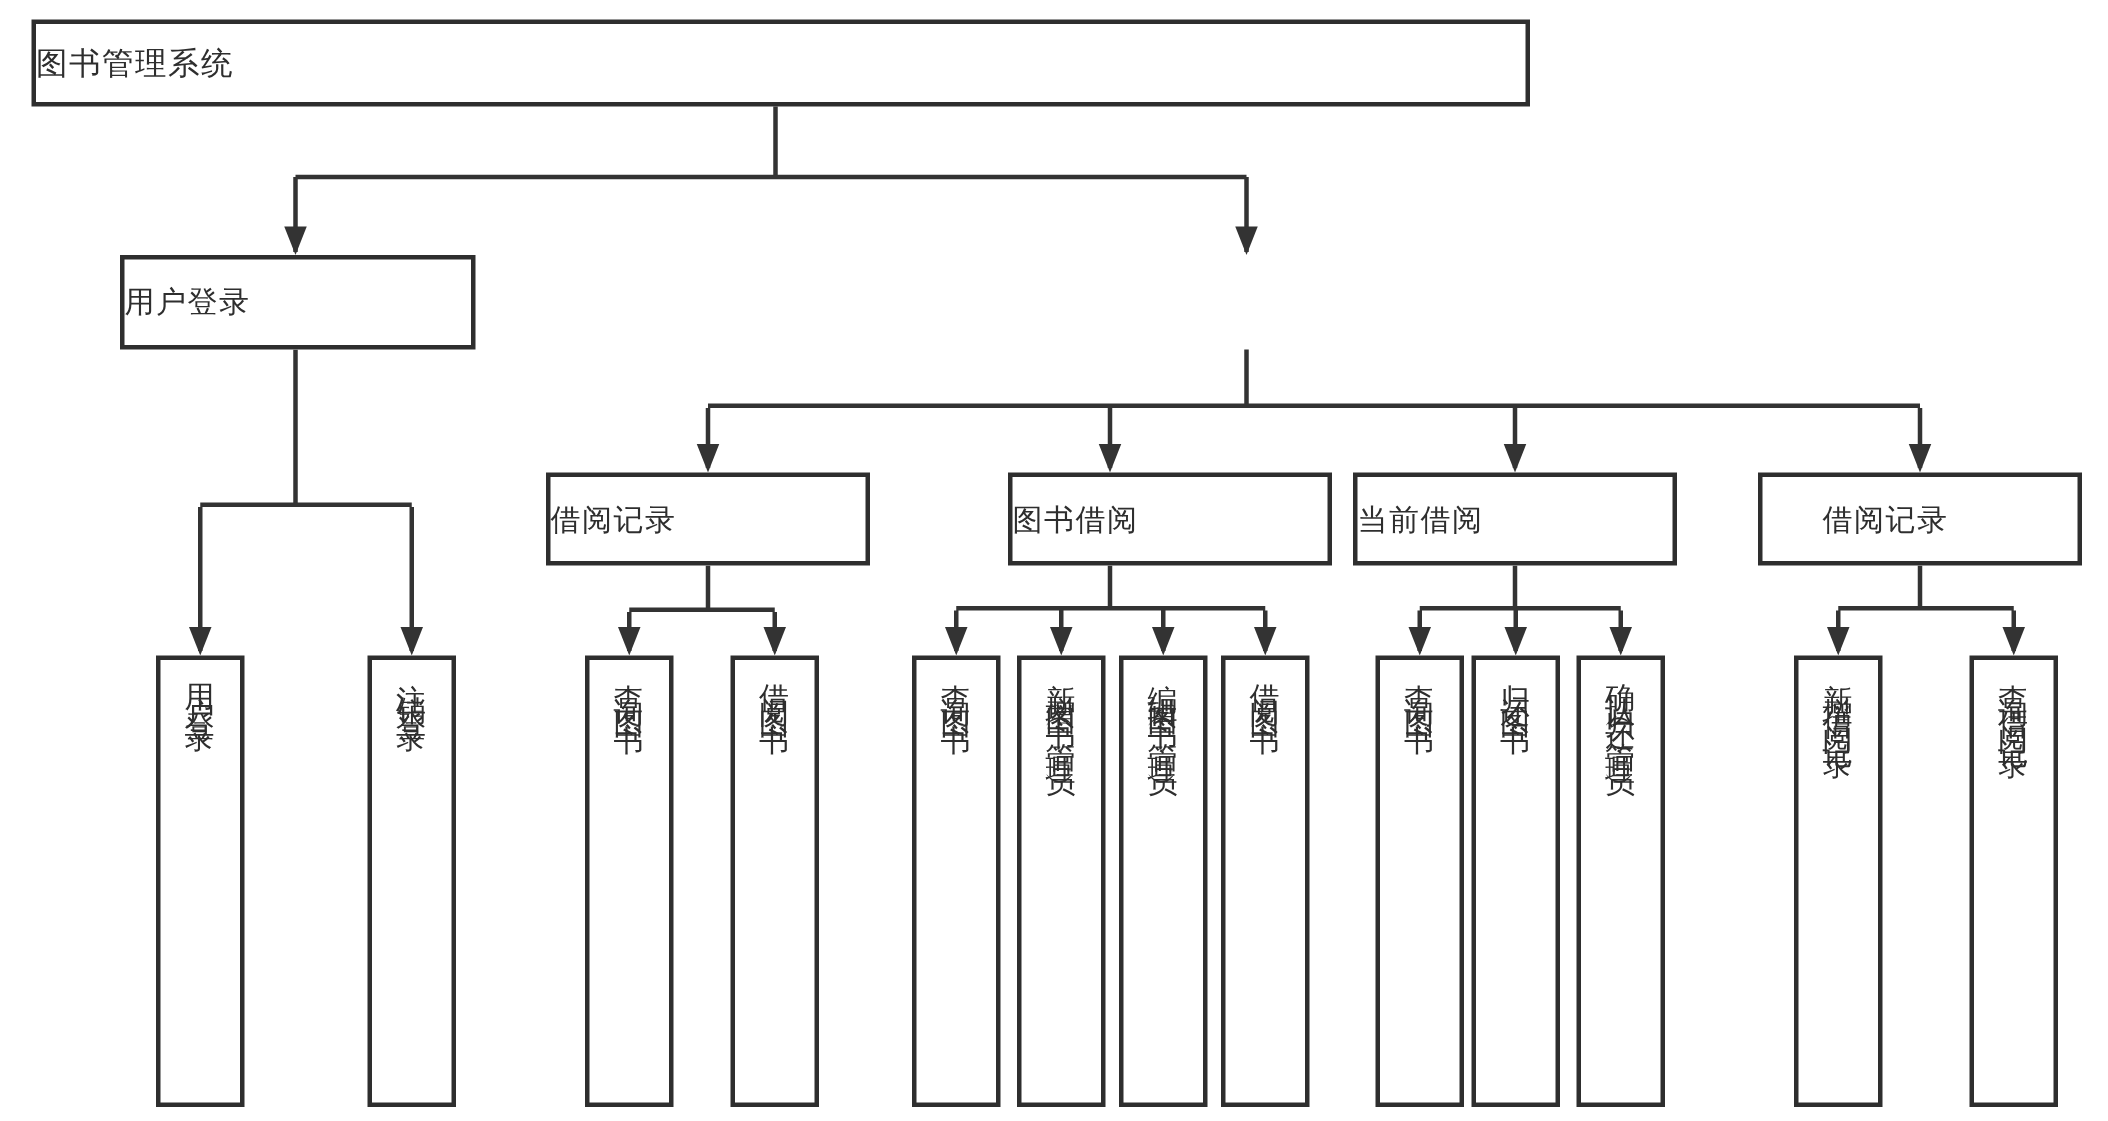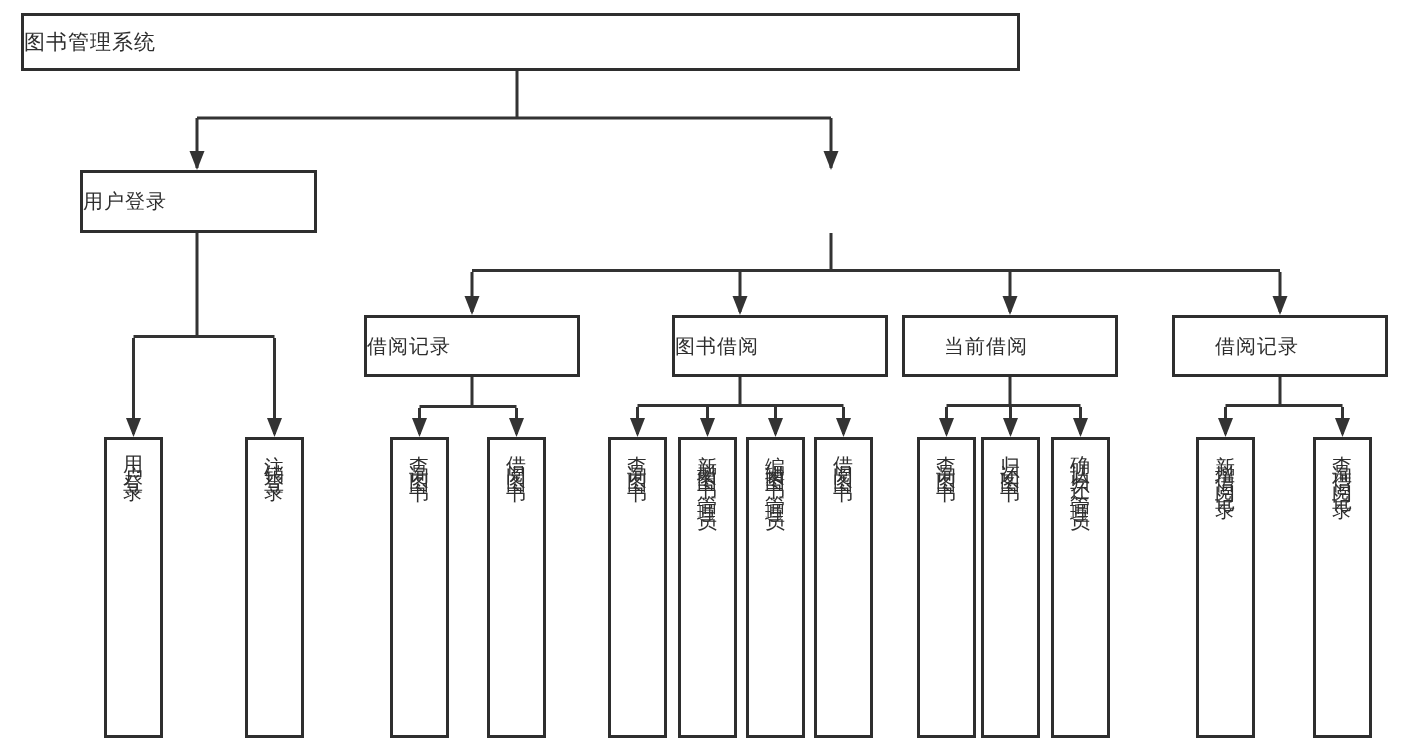--- a/index.html
+++ b/index.html
@@ -79,21 +79,21 @@
   <div class="box box-h" style="left:80px;top:170px;width:237px;height:63px;">
     <span>用户登录</span>
   </div>
 
   <div class="box box-h" style="left:364px;top:315px;width:216px;height:62px;">
     <span>借阅记录</span>
   </div>
   <div class="box box-h" style="left:632px;top:315px;width:216px;height:62px;margin-left:40px;">
     <span>图书借阅</span>
   </div>
-  <div class="box box-h" style="left:902px;top:315px;width:216px;height:62px;padding-left:39px;">
+  <div class="box box-h" style="left:902px;top:315px;width:216px;height:62px;">
     <span>当前借阅</span>
   </div>
   <div class="box box-h" style="left:1172px;top:315px;width:216px;height:62px;padding-left:40px;">
     <span>借阅记录</span>
   </div>
 
   <div class="box box-v" style="left:104px;top:437px;width:59px;height:301px;">
     <span class="vtext">用户登录</span>
   </div>
   <div class="box box-v" style="left:245px;top:437px;width:59px;height:301px;">

